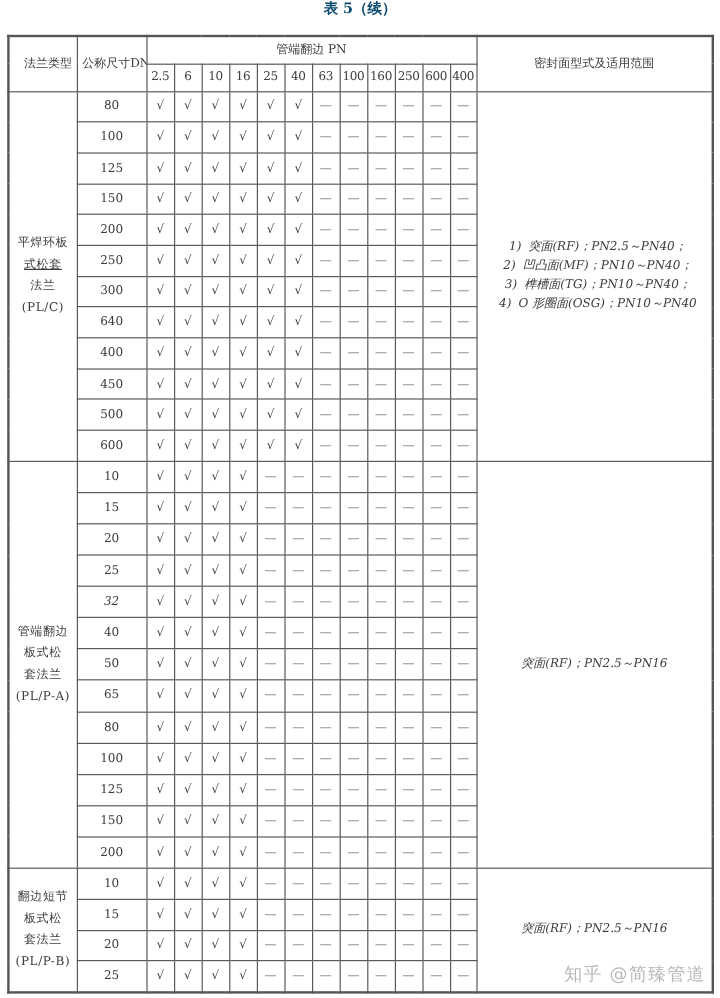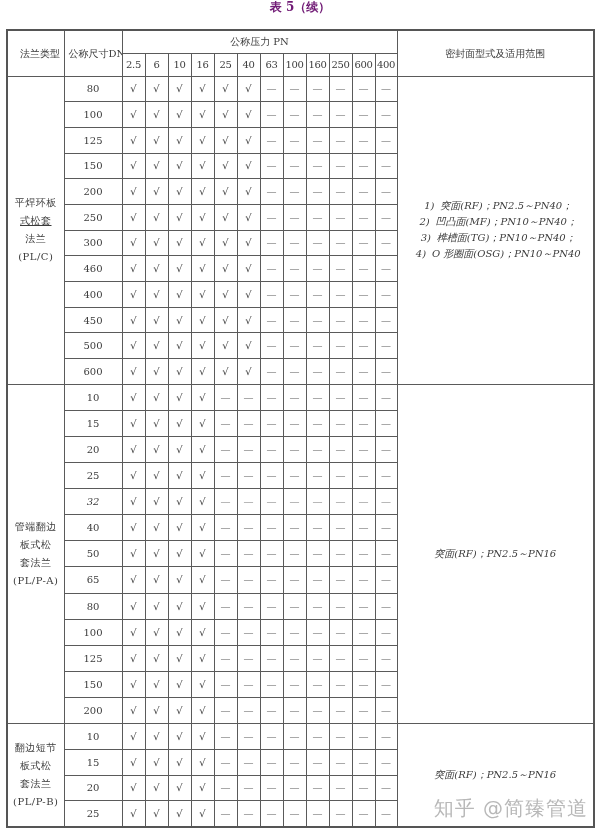--- a/index.html
+++ b/index.html
@@ -1,36 +1,36 @@
 <!DOCTYPE html>
 <html><head>
 <meta charset="utf-8">
 <style>
   html, body { margin: 0; padding: 0; background: #ffffff; }
   body { width: 600px; height: 832px; position: relative; overflow: hidden;
          font-family: "DejaVu Serif", "Liberation Serif", serif; color: #3a3a3a; }
   .caption { position: absolute; top: 0; left: 0; width: 600px; text-align: center;
-             font-size: 12px; line-height: 14px; font-weight: bold; color: #701a75; }
+             font-size: 12px; line-height: 14px; font-weight: bold; color: #0c4a6e; }
   table.main { position: absolute; left: 6px; top: 29px; width: 588px;
                border-collapse: collapse; table-layout: fixed;
                border: 2px solid #555; }
   table.main td, table.main th { border: 1px solid #5a5a5a; padding: 0; text-align: center;
                vertical-align: middle; font-weight: normal; font-size: 10px; color: #3c3c3c;
                overflow: hidden; white-space: nowrap; }
   th.hdr { font-size: 10.5px; line-height: 15px; white-space: normal; }
   th.pn { font-size: 9px; letter-spacing: -0.3px; }
   td.type { font-size: 10px; line-height: 18px; white-space: normal; letter-spacing: 0.5px; }
   td.dn { font-size: 10px; }
   td.v { font-size: 11px; color: #555; }
   td.v.dash { color: #777; font-size: 10px; }
   td.seal { text-align: left; padding-left: 8px; font-size: 9.5px; line-height: 16px; white-space: normal; font-style: italic; }
   .seal-line { display: block; white-space: nowrap; }
   .seal-num { display: inline-block; width: 22px; }
   .watermark { position: absolute; right: 12px; bottom: 10px; font-family: "DejaVu Sans", sans-serif;
-               font-size: 20px; color: rgba(160,160,160,0.75); letter-spacing: 1px; }
+               font-size: 15px; color: rgba(160,160,160,0.75); letter-spacing: 1px; }
 </style>
 </head>
 <body>
 
 <div class="caption">表 5（续）</div>
 
 <table class="main">
   <colgroup>
     <col style="width:57px">
       <col style="width:58px">
@@ -45,21 +45,21 @@
     <col style="width:23px">
       <col style="width:23px">
       <col style="width:23px">
       <col style="width:22px">
     <col style="width:197px">
   </colgroup>
   <thead>
     <tr style="height:23px">
       <th class="hdr" rowspan="2" style="padding:0 12px">法兰类型</th>
       <th class="hdr" rowspan="2" style="padding:0 4px">公称尺寸DN</th>
-      <th class="hdr" colspan="12">公称压力 PN</th>
+      <th class="hdr" colspan="12">管端翻边 PN</th>
       <th class="hdr" rowspan="2">密封面型式及适用范围</th>
     </tr>
     <tr style="height:23px" id="pn-row">
         <th class="pn">2.5</th>
         <th class="pn">6</th>
         <th class="pn">10</th>
         <th class="pn">16</th>
         <th class="pn">25</th>
         <th class="pn">40</th>
         <th class="pn">63</th>
@@ -182,21 +182,21 @@
         <td class="v">√</td>
         <td class="v">√</td>
         <td class="v dash">—</td>
         <td class="v dash">—</td>
         <td class="v dash">—</td>
         <td class="v dash">—</td>
         <td class="v dash">—</td>
         <td class="v dash">—</td>
       </tr>
       <tr style="height: 25.7px;">
-        <td class="dn">460</td>
+        <td class="dn">640</td>
         <td class="v">√</td>
         <td class="v">√</td>
         <td class="v">√</td>
         <td class="v">√</td>
         <td class="v">√</td>
         <td class="v">√</td>
         <td class="v dash">—</td>
         <td class="v dash">—</td>
         <td class="v dash">—</td>
         <td class="v dash">—</td>

